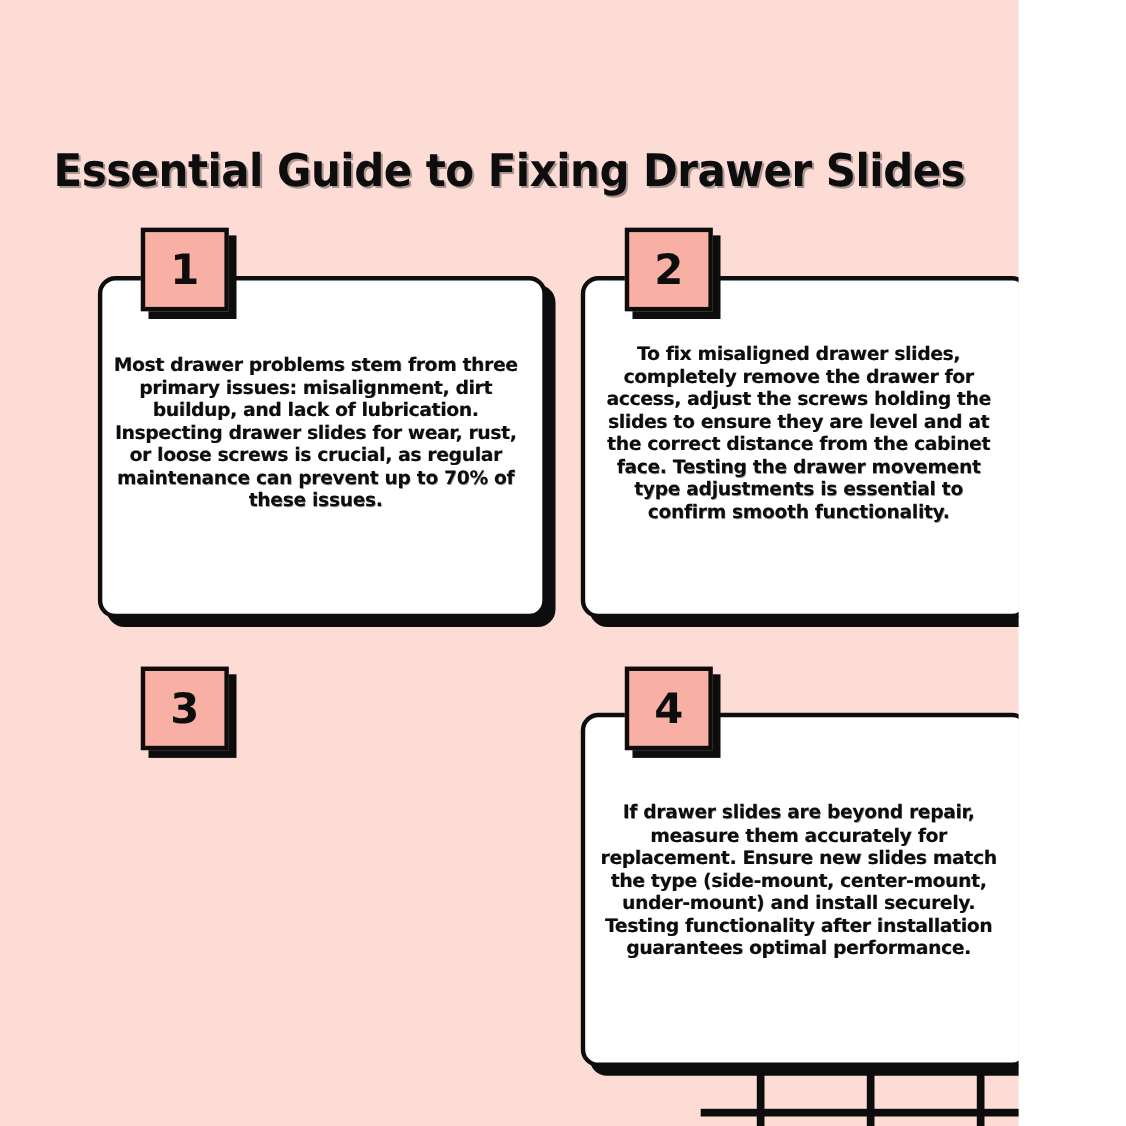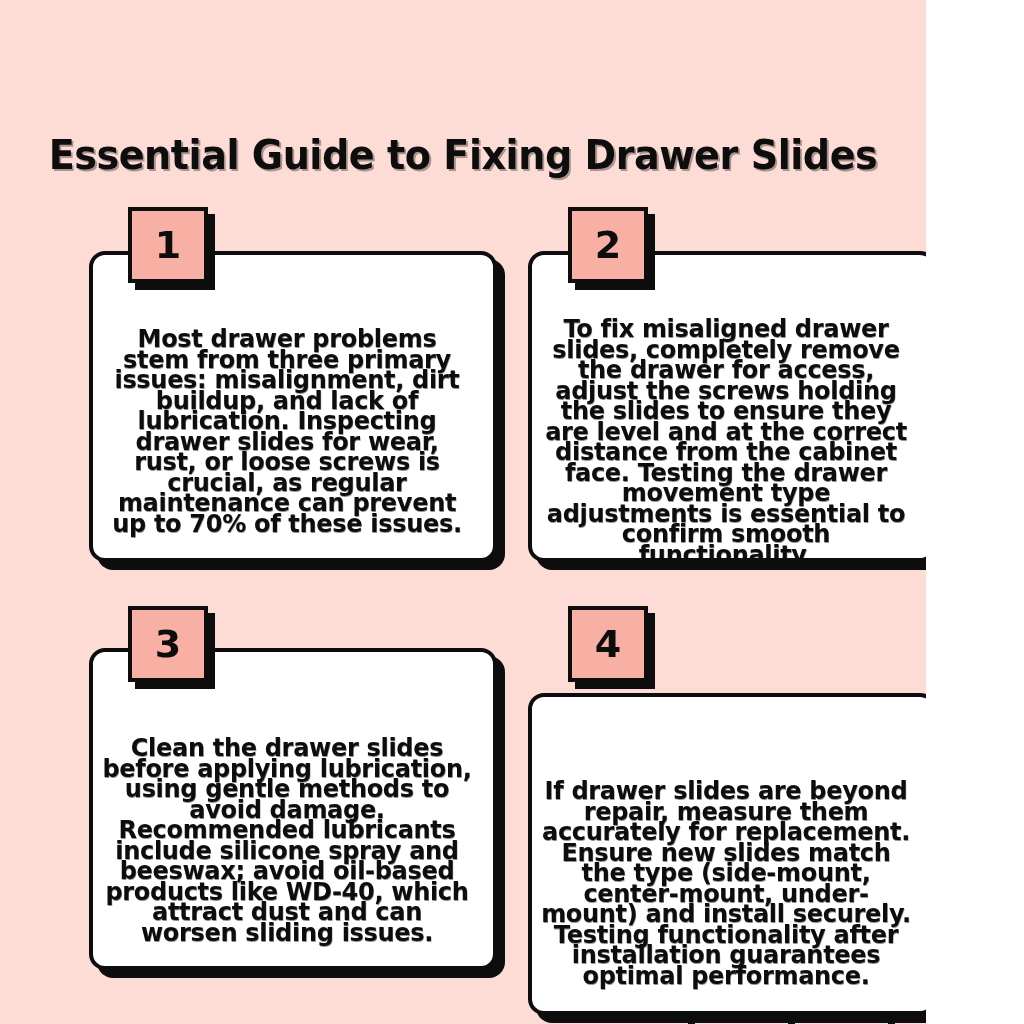--- a/index.html
+++ b/index.html
@@ -64,21 +64,21 @@
     z-index: 1;
   }
   .card-body {
     position: absolute;
     left: 8px;
     right: 20px;
     top: 50px;
     text-align: center;
     font-family: "DejaVu Sans", "Liberation Sans", sans-serif;
     font-weight: 700;
-    font-size: 24px;
+    font-size: 17px;
     line-height: 20.5px;
     letter-spacing: -0.3px;
     color: #0d0d0d;
     text-shadow: 0.5px 0.5px 0 rgba(13,13,13,0.45);
   }
 
   
   .badge {
     position: absolute;
     width: 80px;
@@ -103,21 +103,21 @@
   
   #card-1 { left: 89px;  top: 251px; width: 408px; height: 311px; }
   #badge-1 { left: 128px; top: 207px; }
   
   #card-2 { left: 528px; top: 251px; width: 408px; height: 311px; }
   #badge-2 { left: 568px; top: 207px; }
   
   #card-3 { left: 89px;  top: 648px; width: 408px; height: 322px; }
   #badge-3 { left: 128px; top: 606px; }
   
-  #card-4 { left: 528px; top: 648px; width: 408px; height: 322px; margin-top: 45px; }
+  #card-4 { left: 528px; top: 648px; width: 408px; height: 322px; }
   #badge-4 { left: 568px; top: 606px; }
 
   #card-2 .card-body { top: 40px; }
   #card-4 .card-body { top: 60px; }
   #card-3 .card-body { top: 62px; }
 </style>
 </head>
 <body>
 
 <div id="infographic">
@@ -142,23 +142,20 @@
     <span class="badge-num">1</span>
   </div>
 
   <div class="card" id="card-2">
     <p class="card-body">To fix misaligned drawer slides, completely remove the drawer for access, adjust the screws holding the slides to ensure they are level and at the correct distance from the cabinet face. Testing the drawer movement type adjustments is essential to confirm smooth functionality.</p>
   </div>
   <div class="badge" id="badge-2">
     <span class="badge-num">2</span>
   </div>
 
-  <div class="card" id="card-3">
-    <p class="card-body">Clean the drawer slides before applying lubrication, using gentle methods to avoid damage. Recommended lubricants include silicone spray and beeswax; avoid oil-based products like WD-40, which attract dust and can worsen sliding issues.</p>
-  </div>
   <div class="badge" id="badge-3">
     <span class="badge-num">3</span>
   </div>
 
   <div class="card" id="card-4">
     <p class="card-body">If drawer slides are beyond repair, measure them accurately for replacement. Ensure new slides match the type (side-mount, center-mount, under-mount) and install securely. Testing functionality after installation guarantees optimal performance.</p>
   </div>
   <div class="badge" id="badge-4">
     <span class="badge-num">4</span>
   </div>

